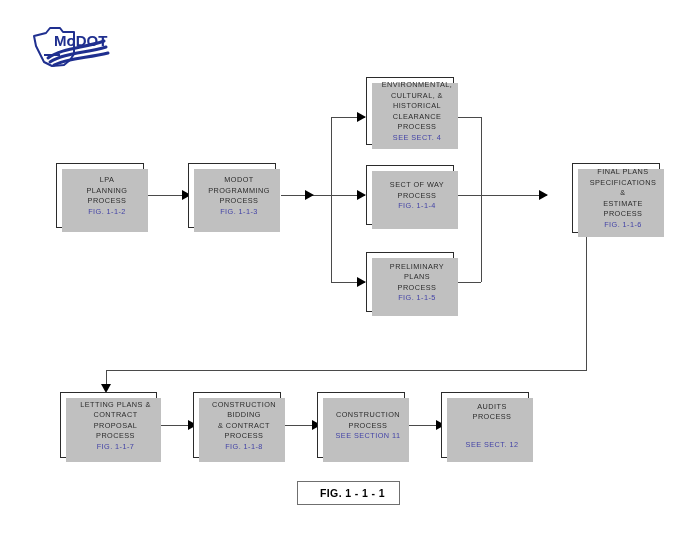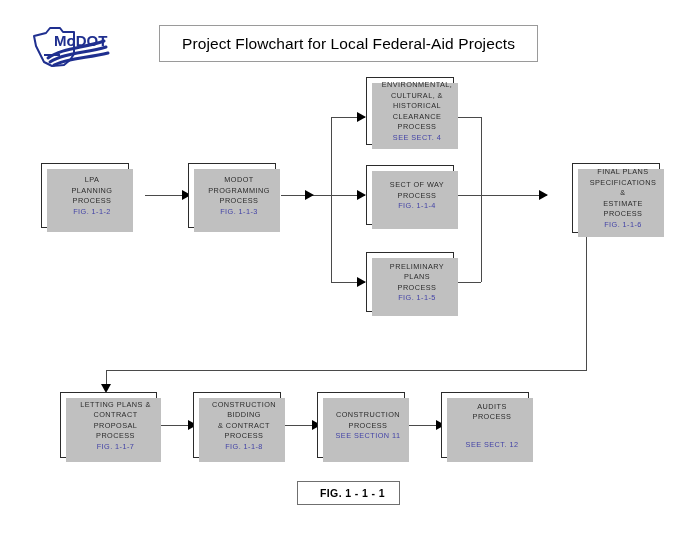--- a/index.html
+++ b/index.html
@@ -145,23 +145,20 @@
 
       <text x="24" y="22" font-family="'Liberation Sans', sans-serif" font-size="15" font-weight="bold" fill="#1f2f8f">MoDOT</text>
 
       <path d="M18 34 C32 24, 54 24, 74 17" stroke="#1f2f8f" stroke-width="3" fill="none" stroke-linecap="round"></path>
       <path d="M20 38 C34 29, 56 29, 76 23" stroke="#1f2f8f" stroke-width="3" fill="none" stroke-linecap="round"></path>
       <path d="M24 41 C38 34, 58 34, 78 29" stroke="#1f2f8f" stroke-width="3" fill="none" stroke-linecap="round"></path>
       <path d="M14 31 L30 31" stroke="#1f2f8f" stroke-width="2" fill="none"></path>
     </svg>
   </div>
 
-  <div id="title-box">
-    <span id="title-text">Project Flowchart for Local Federal-Aid Projects</span>
-  </div>
 
   <div class="hline" style="left:145px; top:195px; width:42px;"></div>
   <div class="arrow-r" style="left:182px; top:190px;"></div>
 
   <div class="hline" style="left:281px; top:195px; width:50px;"></div>
   <div class="arrow-r" style="left:305px; top:190px;"></div>
 
   <div class="vline" style="left:331px; top:117px; height:165px;"></div>
 
   <div class="hline" style="left:331px; top:117px; width:34px;"></div>
@@ -189,21 +186,21 @@
 
   <div class="hline" style="left:157px; top:425px; width:36px;"></div>
   <div class="arrow-r" style="left:188px; top:420px;"></div>
 
   <div class="hline" style="left:281px; top:425px; width:36px;"></div>
   <div class="arrow-r" style="left:312px; top:420px;"></div>
 
   <div class="hline" style="left:405px; top:425px; width:36px;"></div>
   <div class="arrow-r" style="left:436px; top:420px;"></div>
 
-  <div class="node" style="left:41px; top:163px; width:88px; height:65px;">
+  <div class="node" style="left:56px; top:163px; width:88px; height:65px;">
     <span class="title">LPA
 PLANNING
 PROCESS</span>
     <span class="ref">FIG. 1-1-2</span>
   </div>
 
   <div class="node" style="left:188px; top:163px; width:88px; height:65px;">
     <span class="title">MODOT
 PROGRAMMING
 PROCESS</span>

